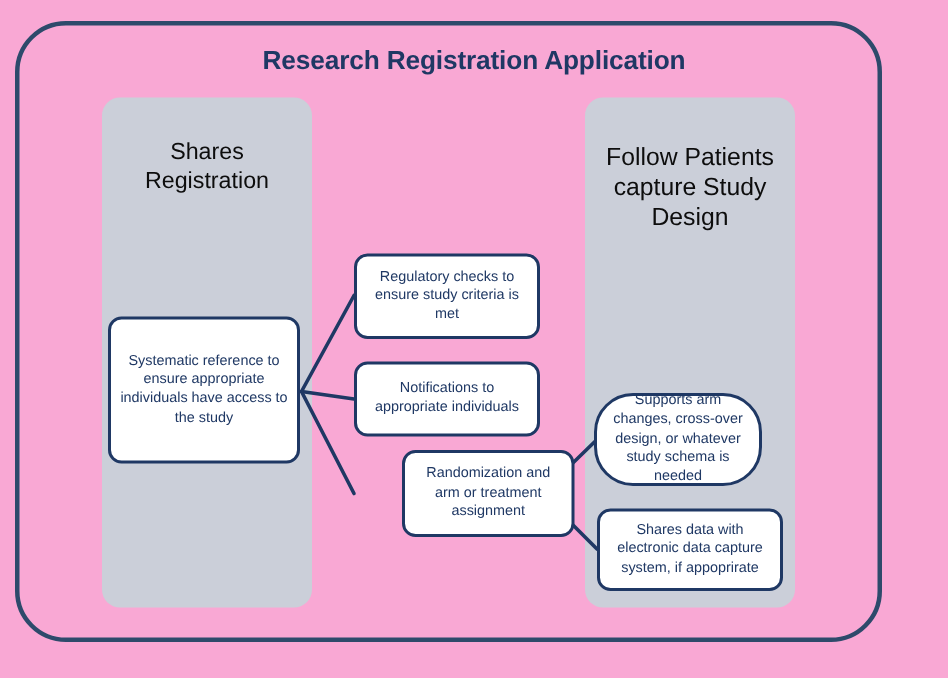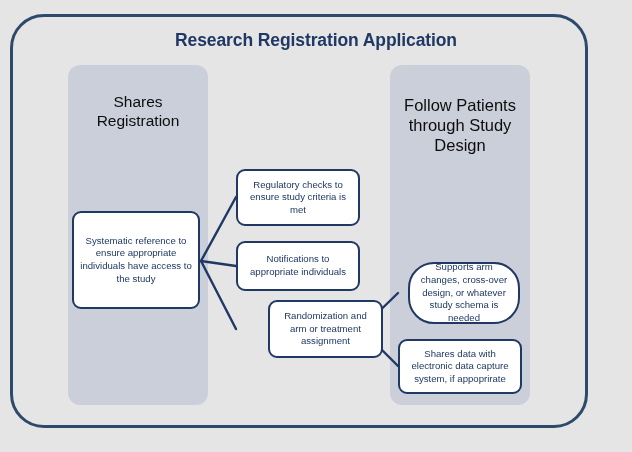--- a/index.html
+++ b/index.html
@@ -8,21 +8,21 @@
     padding: 0;
     background: #ffffff;
   }
   body {
     font-family: "Liberation Sans", sans-serif;
   }
   #canvas {
     position: relative;
     width: 632px;
     height: 452px;
-    background: #e5e5e5;
+    background: #f9a8d4;
     overflow: hidden;
   }
   
   #outer-frame {
     position: absolute;
     left: 10px;
     top: 14px;
     width: 578px;
     height: 414px;
     border: 3px solid #2e4a6b;
@@ -90,21 +90,21 @@
     text-align: center;
     color: #1f3864;
     font-size: 9.6px;
     line-height: 1.32;
     padding: 3px 5px;
   }
   #node-systematic   { left: 72px;  top: 211px; width: 128px; height: 98px; }
   #node-regchecks    { left: 236px; top: 169px; width: 124px; height: 57px; }
   #node-notify       { left: 236px; top: 241px; width: 124px; height: 50px; }
   #node-random       { left: 236px; top: 300px; width: 115px; height: 58px; margin-left: 32px; }
-  #node-armchanges   { left: 408px; top: 262px; width: 112px; height: 62px; border-radius: 26px; }
+  #node-armchanges   { left: 396px; top: 262px; width: 112px; height: 62px; border-radius: 26px; }
   #node-edc          { left: 398px; top: 339px; width: 124px; height: 55px; }
 
   .node-text { display: block; width: 100%; }
 </style>
 </head>
 <body>
 
 <div id="canvas">
 
   <div id="outer-frame"></div>
@@ -115,21 +115,21 @@
     <div class="lane-title" id="lane-title-patient">
       <span>Shares</span><br>
       <span>Registration</span>
     </div>
   </div>
 
 
   <div class="lane" id="lane-follow">
     <div class="lane-title" id="lane-title-follow">
       <span>Follow Patients</span><br>
-      <span>through Study</span><br>
+      <span>capture Study</span><br>
       <span>Design</span>
     </div>
   </div>
 
   <svg id="connectors" viewBox="0 0 632 452" xmlns="http://www.w3.org/2000/svg">
     <g stroke="#1f3864" stroke-width="2.4" fill="none" stroke-linecap="round">
 
       <line x1="201" y1="261" x2="236" y2="197"></line>
 
       <line x1="201" y1="261" x2="236" y2="266"></line>

